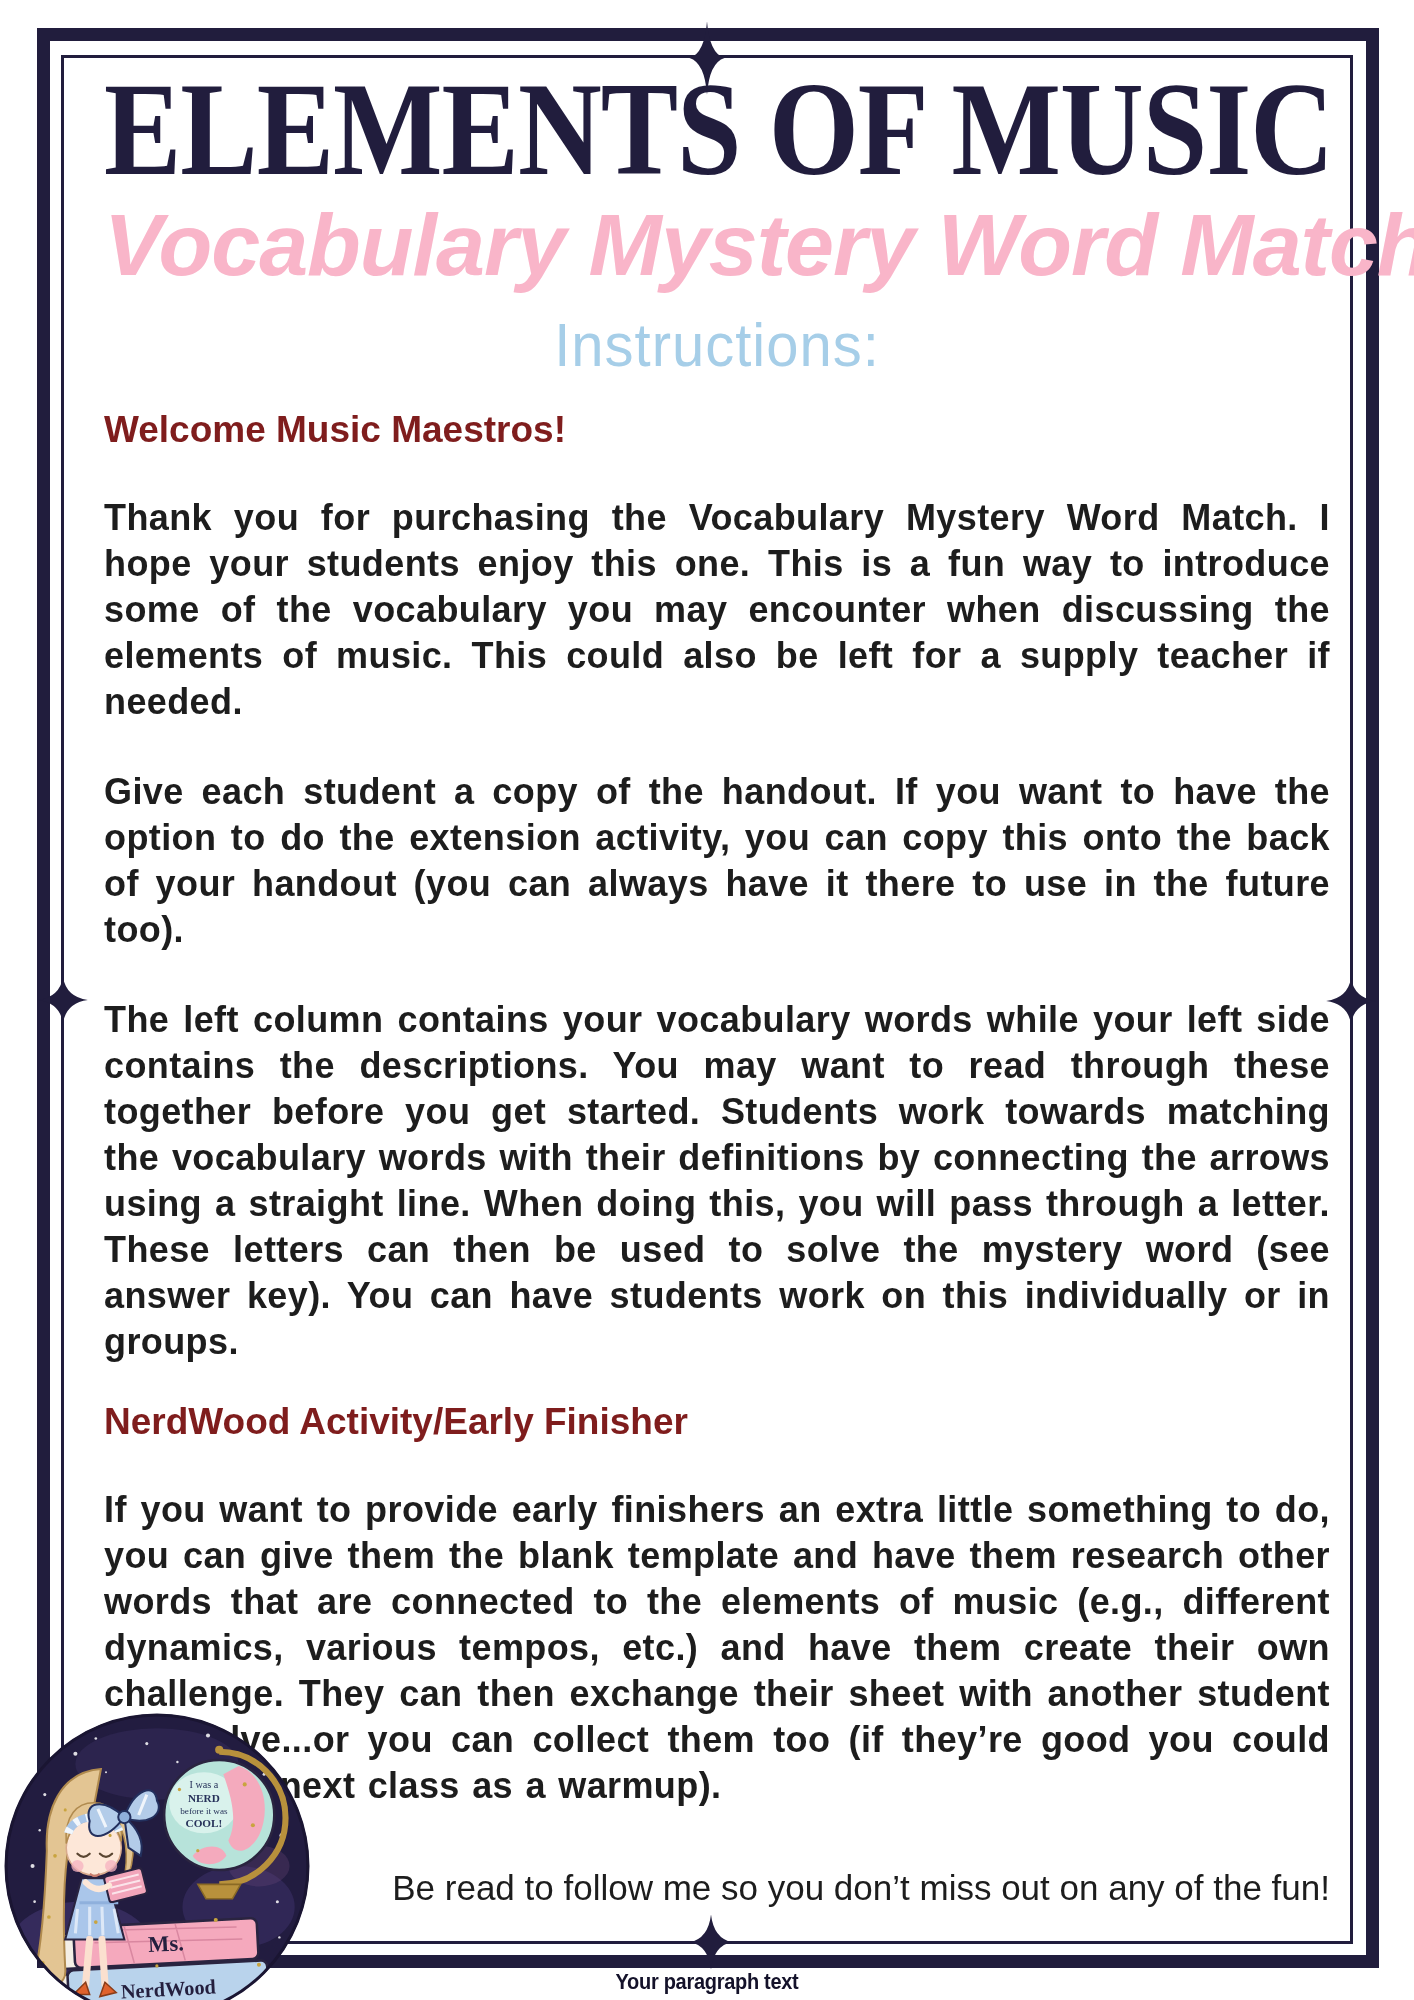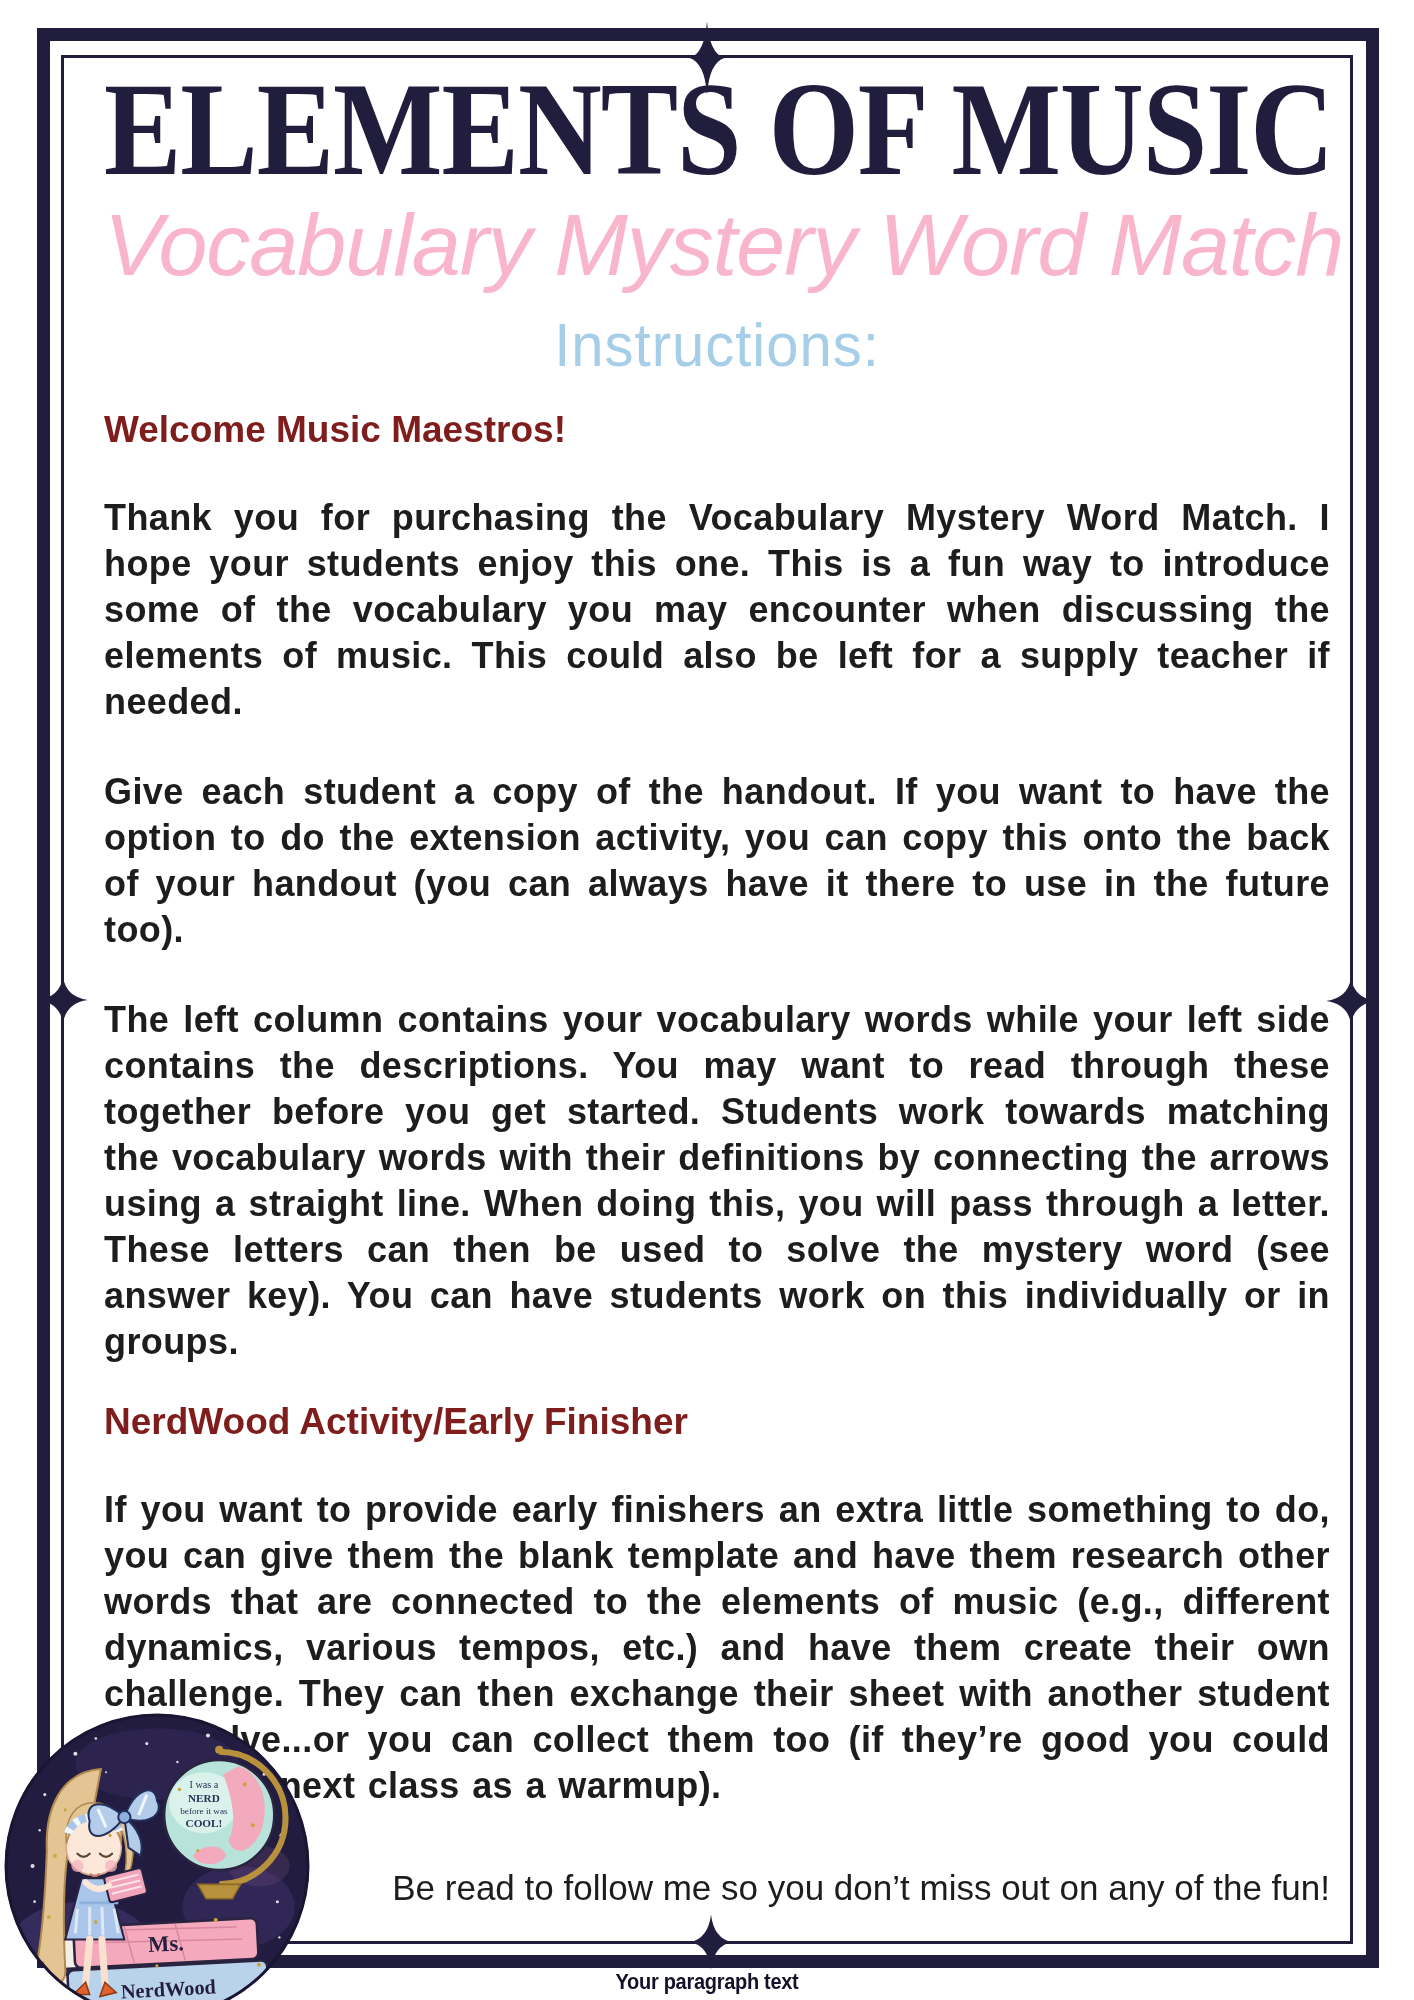--- a/index.html
+++ b/index.html
@@ -41,21 +41,21 @@
     letter-spacing:-1px;
     color:var(--navy);
     transform:scaleY(1.15);
     transform-origin:center bottom;
     white-space:nowrap;
   }
   .subtitle{
     margin:4px 0 0 0;
     text-align:center;
     font-style:italic;
-    font-weight:400;
+    font-weight:700;
     font-size:88px;
     line-height:1.0;
     letter-spacing:-1px;
     color:var(--pink);
     white-space:nowrap;
   }
   .instructions{
     margin:26px 0 0 0;
     text-align:center;
     font-weight:400;

